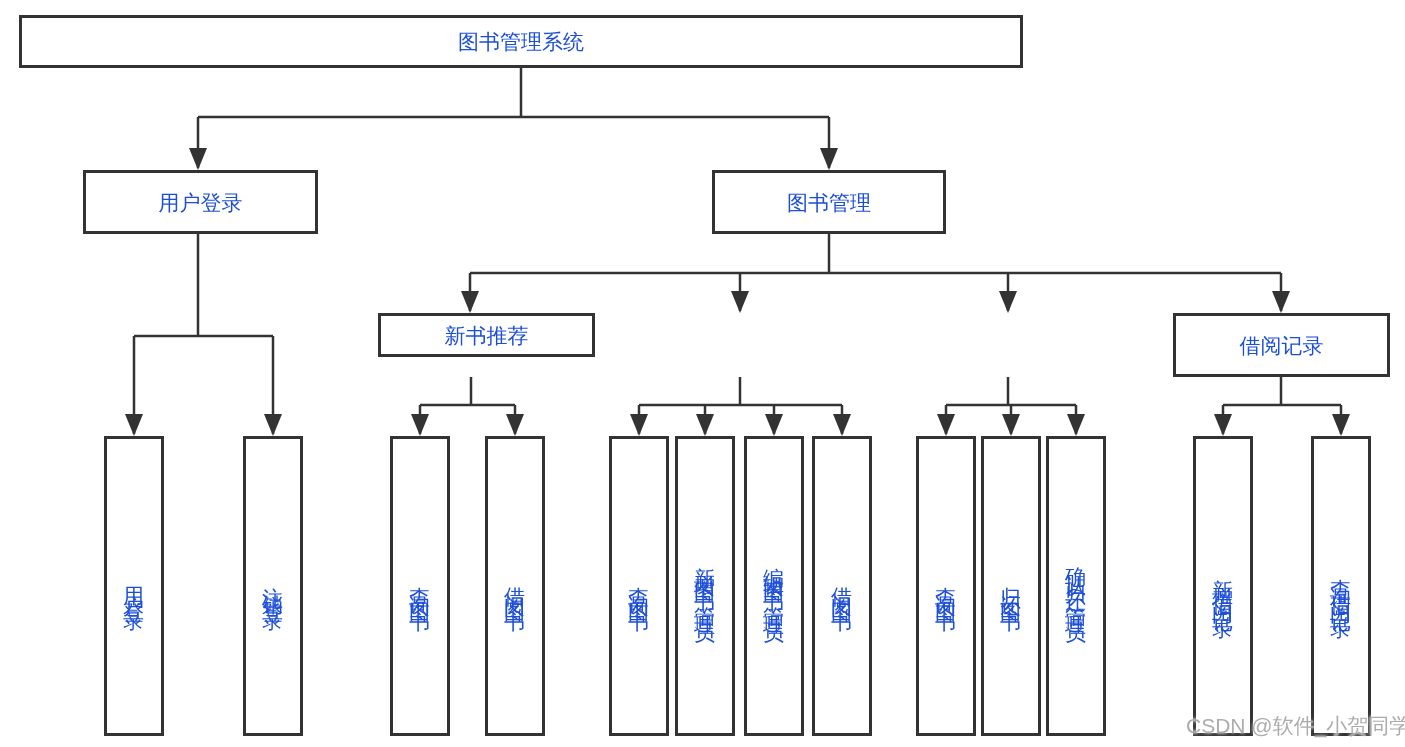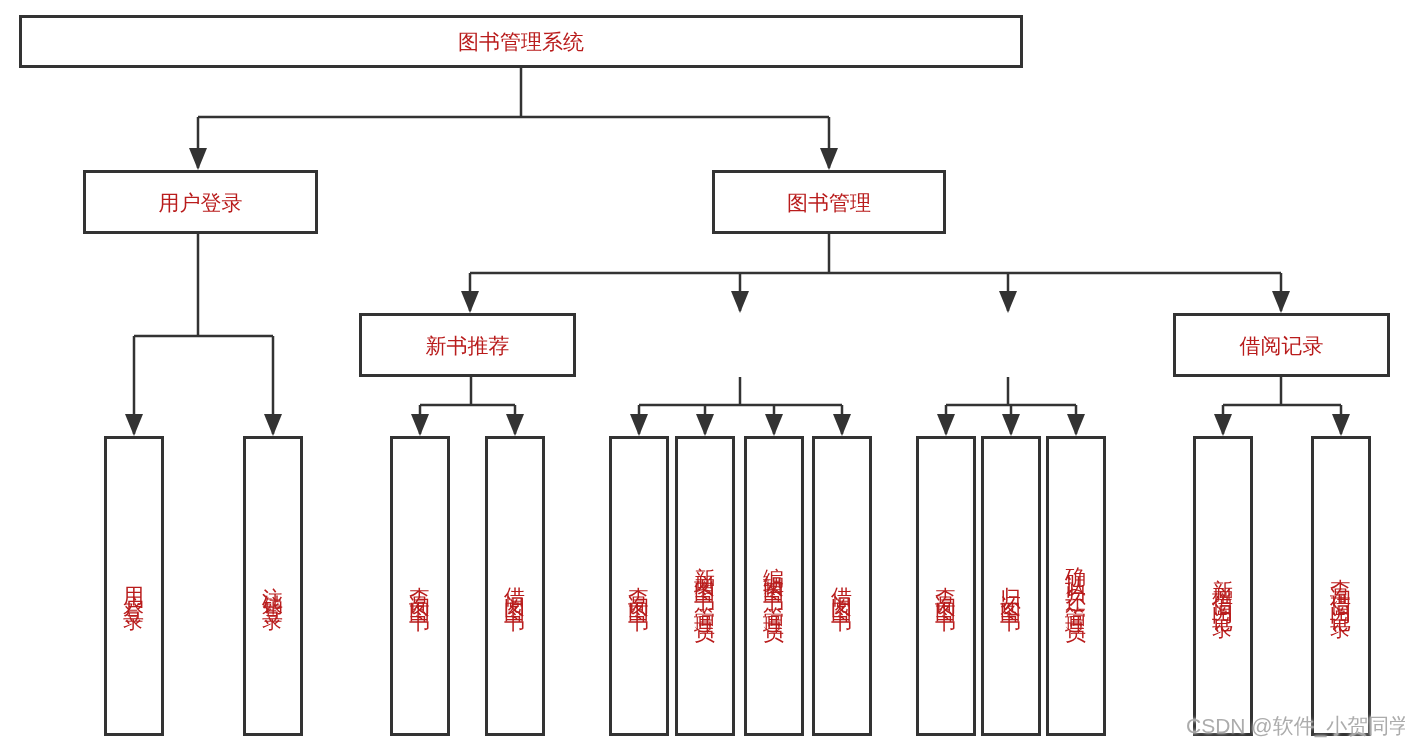--- a/index.html
+++ b/index.html
@@ -23,39 +23,39 @@
     pointer-events: none;
   }
   .box {
     position: absolute;
     box-sizing: border-box;
     border: 3px solid #333333;
     background: #ffffff;
     display: flex;
     align-items: center;
     justify-content: center;
-    color: #b91c1c;
+    color: #1d4ed8;
     font-size: 21px;
     line-height: 1;
     z-index: 2;
   }
   .box .lbl { white-space: nowrap; }
   .leaf .lbl {
     writing-mode: vertical-rl;
     text-orientation: mixed;
     letter-spacing: 8px;
     white-space: nowrap;
   }
   
   .n-root  { left: 19px;  top: 15px;  width: 1004px; height: 53px; }
   
   .n-user  { left: 83px;  top: 170px; width: 235px; height: 64px; }
   .n-mgmt  { left: 712px; top: 170px; width: 234px; height: 64px; }
   
-  .n-rec   { left: 359px;  top: 313px; width: 217px; height: 64px; }
+  .n-rec   { left: 378px;  top: 313px; width: 217px; height: 44px; }
   .n-bor   { left: 635px;  top: 313px; width: 210px; height: 64px; }
   .n-cur   { left: 900px;  top: 313px; width: 216px; height: 64px; }
   .n-log   { left: 1173px; top: 313px; width: 217px; height: 64px; }
   
   .leaf { top: 436px; width: 60px; height: 300px; }
   .l-1  { left: 104px; }
   .l-2  { left: 243px; }
   .l-3  { left: 390px; }
   .l-4  { left: 485px; }
   .l-5  { left: 609px; }

